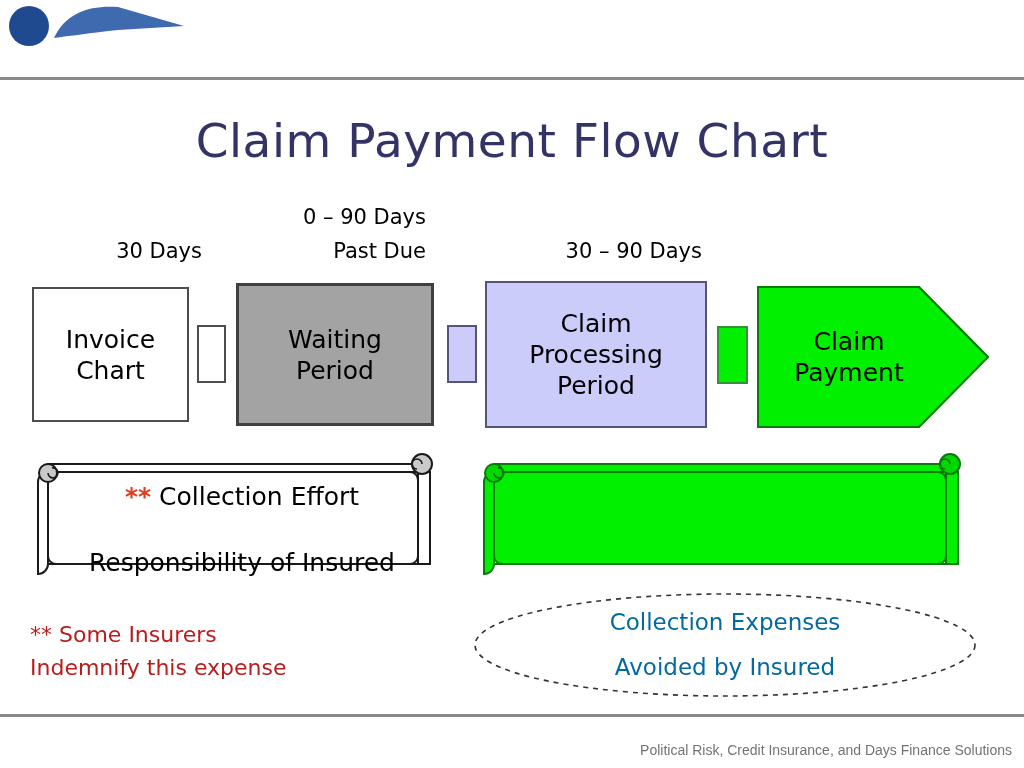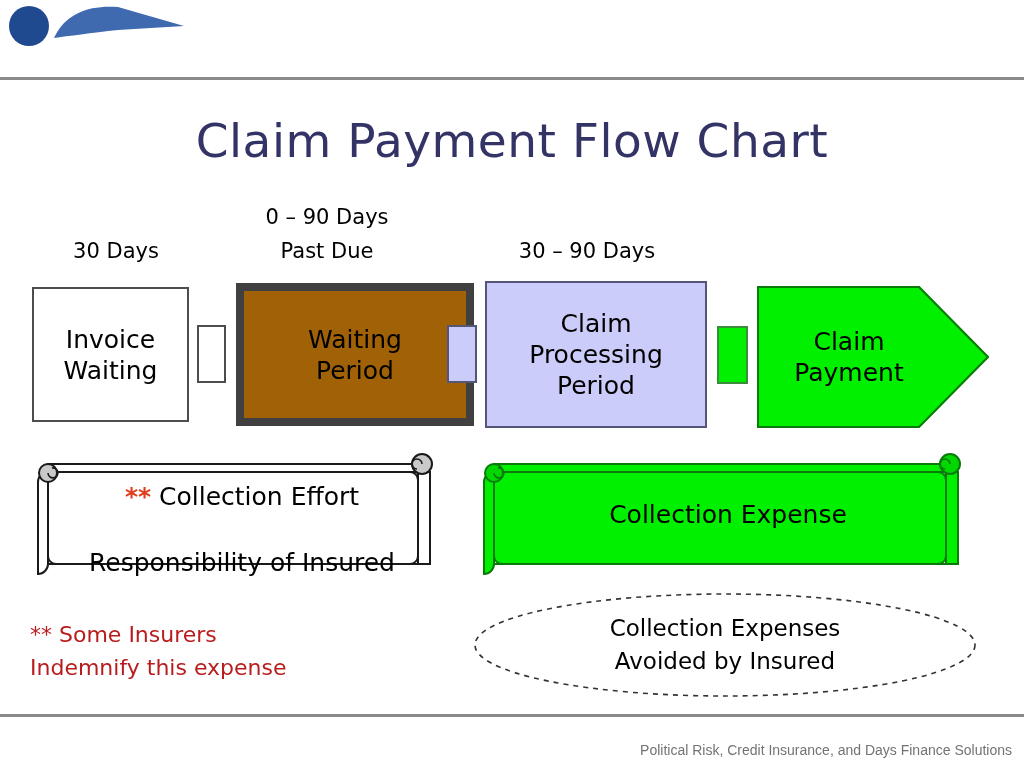--- a/index.html
+++ b/index.html
@@ -53,21 +53,21 @@
     font-family: "DejaVu Sans", sans-serif;
     font-weight: normal;
     font-size: 47px;
     color: #333366;
     letter-spacing: 0.5px;
   }
 
   
   .period-label {
     position: absolute;
-    text-align: center;
+    text-align: right;
     font-family: "DejaVu Sans", sans-serif;
     font-size: 21px;
     color: #000000;
     line-height: 34px;
     white-space: pre-line;
   }
   #label-invoice { left: 30px;  top: 234px; width: 172px; }
   #label-waiting { left: 228px; top: 200px; width: 198px; }
   #label-claim   { left: 472px; top: 234px; width: 230px; }
 
@@ -92,23 +92,23 @@
     border: 2px solid #4d4d4d;
   }
   #conn-1 {
     left: 197px; top: 325px;
     width: 29px; height: 58px;
     background: #ffffff;
     border: 2px solid #4d4d4d;
   }
   #box-waiting {
     left: 236px; top: 283px;
-    width: 238px; height: 143px;
-    background: #a16207;
-    border: 8px solid #404040;
+    width: 198px; height: 143px;
+    background: #a3a3a3;
+    border: 3px solid #404040;
   }
   #conn-2 {
     left: 447px; top: 325px;
     width: 30px; height: 58px;
     background: #ccccfa;
     border: 2px solid #555577;
   }
   #box-processing {
     left: 485px; top: 281px;
     width: 222px; height: 147px;
@@ -174,22 +174,22 @@
     left: 473px; top: 592px;
     width: 504px; height: 106px;
   }
   #ellipse-text {
     position: absolute;
     left: 0; right: 0; top: 50%;
     transform: translateY(-50%);
     text-align: center;
     font-family: "DejaVu Sans", sans-serif;
     font-size: 23px;
-    line-height: 33px;
-    color: #000000;
+    line-height: 45px;
+    color: #0369a1;
     white-space: pre-line;
   }
 
   
   #footer-rule {
     position: absolute;
     left: 0; top: 714px;
     width: 1024px; height: 3px;
     background: #8a8a8a;
   }
@@ -216,21 +216,21 @@
 </div>
 
 <div id="slide-title">Claim Payment Flow Chart</div>
 
 <div class="period-label" id="label-invoice">30 Days</div>
 <div class="period-label" id="label-waiting">0 – 90 Days
 Past Due</div>
 <div class="period-label" id="label-claim">30 – 90 Days</div>
 
 <div class="flow-box" id="box-invoice">Invoice
-Waiting</div>
+Chart</div>
 
 <div id="conn-1" class="flow-box"></div>
 
 <div class="flow-box" id="box-waiting">Waiting
 Period</div>
 
 <div id="conn-2" class="flow-box"></div>
 
 <div class="flow-box" id="box-processing">Claim
 Processing
@@ -270,21 +270,21 @@
     <path d="M20 112 H474 V20 h12 v92 H20 Z" fill="#00f000" stroke="#0a7a0a" stroke-width="2"></path>
     <path d="M474 12 H22 v8 H474 Z" fill="#00f000" stroke="#0a7a0a" stroke-width="2"></path>
     <rect x="22" y="20" width="452" height="92" rx="8" ry="8" fill="#00f000" stroke="#0a7a0a" stroke-width="2"></rect>
     <path d="M22 20 a10 10 0 0 0 -10 10 V122 a10 10 0 0 0 10 -10 Z" fill="#00f000" stroke="#0a7a0a" stroke-width="2"></path>
     <ellipse cx="22" cy="21" rx="9" ry="9" fill="#00d800" stroke="#0a7a0a" stroke-width="2"></ellipse>
     <path d="M22 21 a5 5 0 1 0 4 -5" fill="none" stroke="#0a7a0a" stroke-width="1.6"></path>
     <ellipse cx="478" cy="12" rx="10" ry="10" fill="#00d800" stroke="#0a7a0a" stroke-width="2"></ellipse>
     <path d="M478 12 a5 5 0 1 0 -5 5" fill="none" stroke="#0a7a0a" stroke-width="1.6"></path>
   </svg>
   <div class="scroll-text">
-    <span>Collection Expense</span><br>
+    <br>
   </div>
 </div>
 
 <div id="footnote">** Some Insurers
 Indemnify this expense</div>
 
 <div id="ellipse-wrap">
   <svg width="504" height="106" viewBox="0 0 504 106" xmlns="http://www.w3.org/2000/svg">
     <ellipse cx="252" cy="53" rx="250" ry="51" fill="none" stroke="#333333" stroke-width="1.6" stroke-dasharray="5 5"></ellipse>
   </svg>

